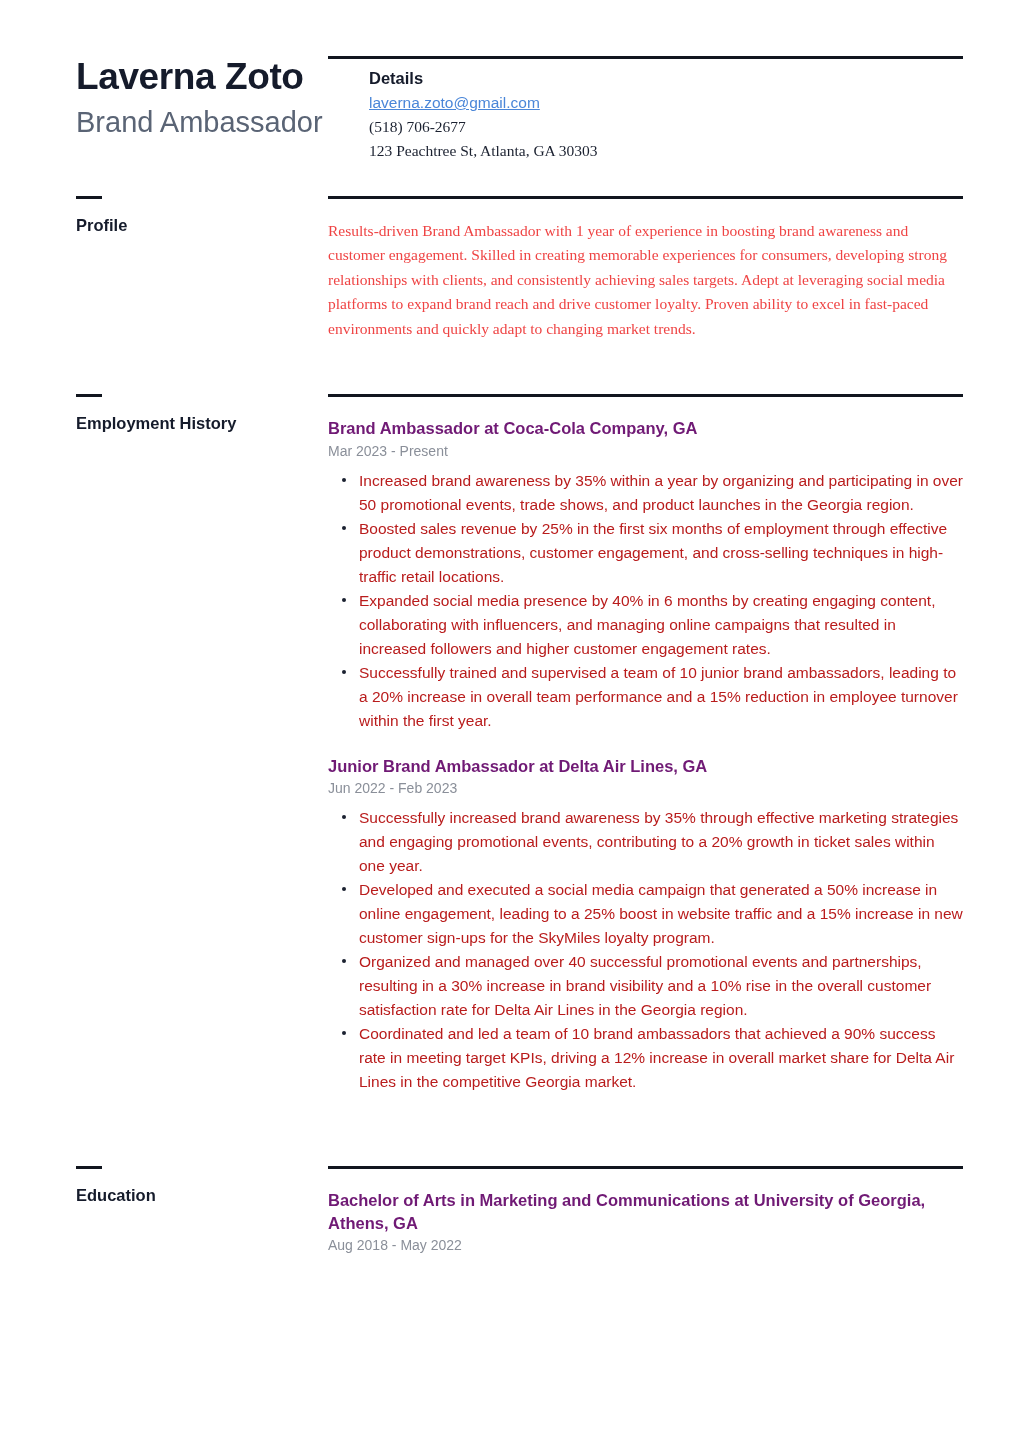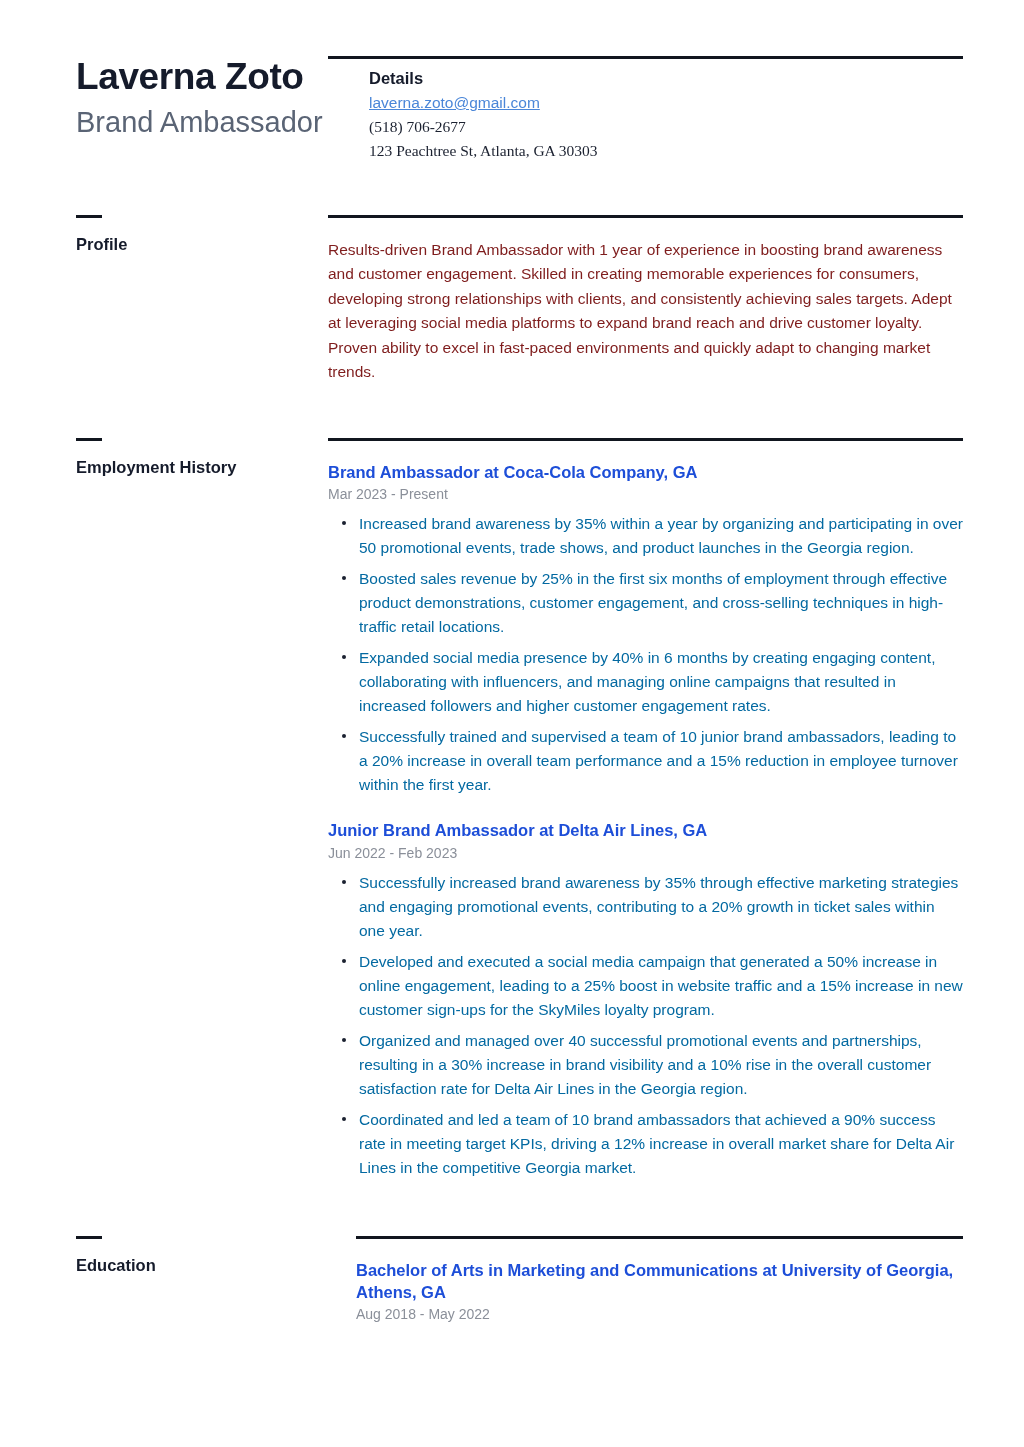--- a/index.html
+++ b/index.html
@@ -79,35 +79,36 @@
     font-size: 16.5px;
     font-weight: bold;
     color: #151b2b;
     line-height: 1.2;
   }
 
   
   .block-title {
     font-size: 16.5px;
     font-weight: bold;
-    color: #1d4ed8;
+    color: #701a75;
     line-height: 1.35;
     margin: 0;
   }
   .block-date {
     font-size: 14px;
     color: #8a8f99;
     line-height: 1.5;
     margin: 1px 0 0 0;
   }
   .body-text {
     font-size: 15.5px;
     line-height: 1.58;
-    color: #7f1d1d;
-    margin: 0;
+    color: #ef4444;
+    margin: 0;
+    font-family: Liberation Serif, serif;
   }
 
   .details-heading {
     font-size: 16.5px;
     font-weight: bold;
     color: #151b2b;
     line-height: 1.45;
     margin: 0;
   }
   .details-line {
@@ -127,40 +128,39 @@
   ul.bullets {
     list-style: none;
     margin: 7px 0 0 0;
     padding: 0;
   }
   ul.bullets li {
     position: relative;
     padding-left: 31px;
     font-size: 15.5px;
     line-height: 1.55;
-    color: #0369a1;
+    color: #b91c1c;
     margin-bottom: 0px;
-    margin-top: 7px;
   }
   ul.bullets li::before {
     content: "";
     position: absolute;
     left: 14px;
     top: 9px;
     width: 4px;
     height: 4px;
     border-radius: 50%;
     background: #1b2130;
   }
 
   
   .sec-details { margin-top: 8px; margin-left: 41px; }
-  .sec-profile { margin-top: 52px; }
+  .sec-profile { margin-top: 33px; }
   .sec-employment { margin-top: 53px; }
-  .sec-education { margin-top: 56px; gap: 28px; }
+  .sec-education { margin-top: 72px; }
   .entry + .entry { margin-top: 22px; }
   .content-pad { padding-top: 20px; }
 </style>
 </head>
 <body>
 
 <div class="page">
 
   <div class="row header">
     <div class="col-left">

